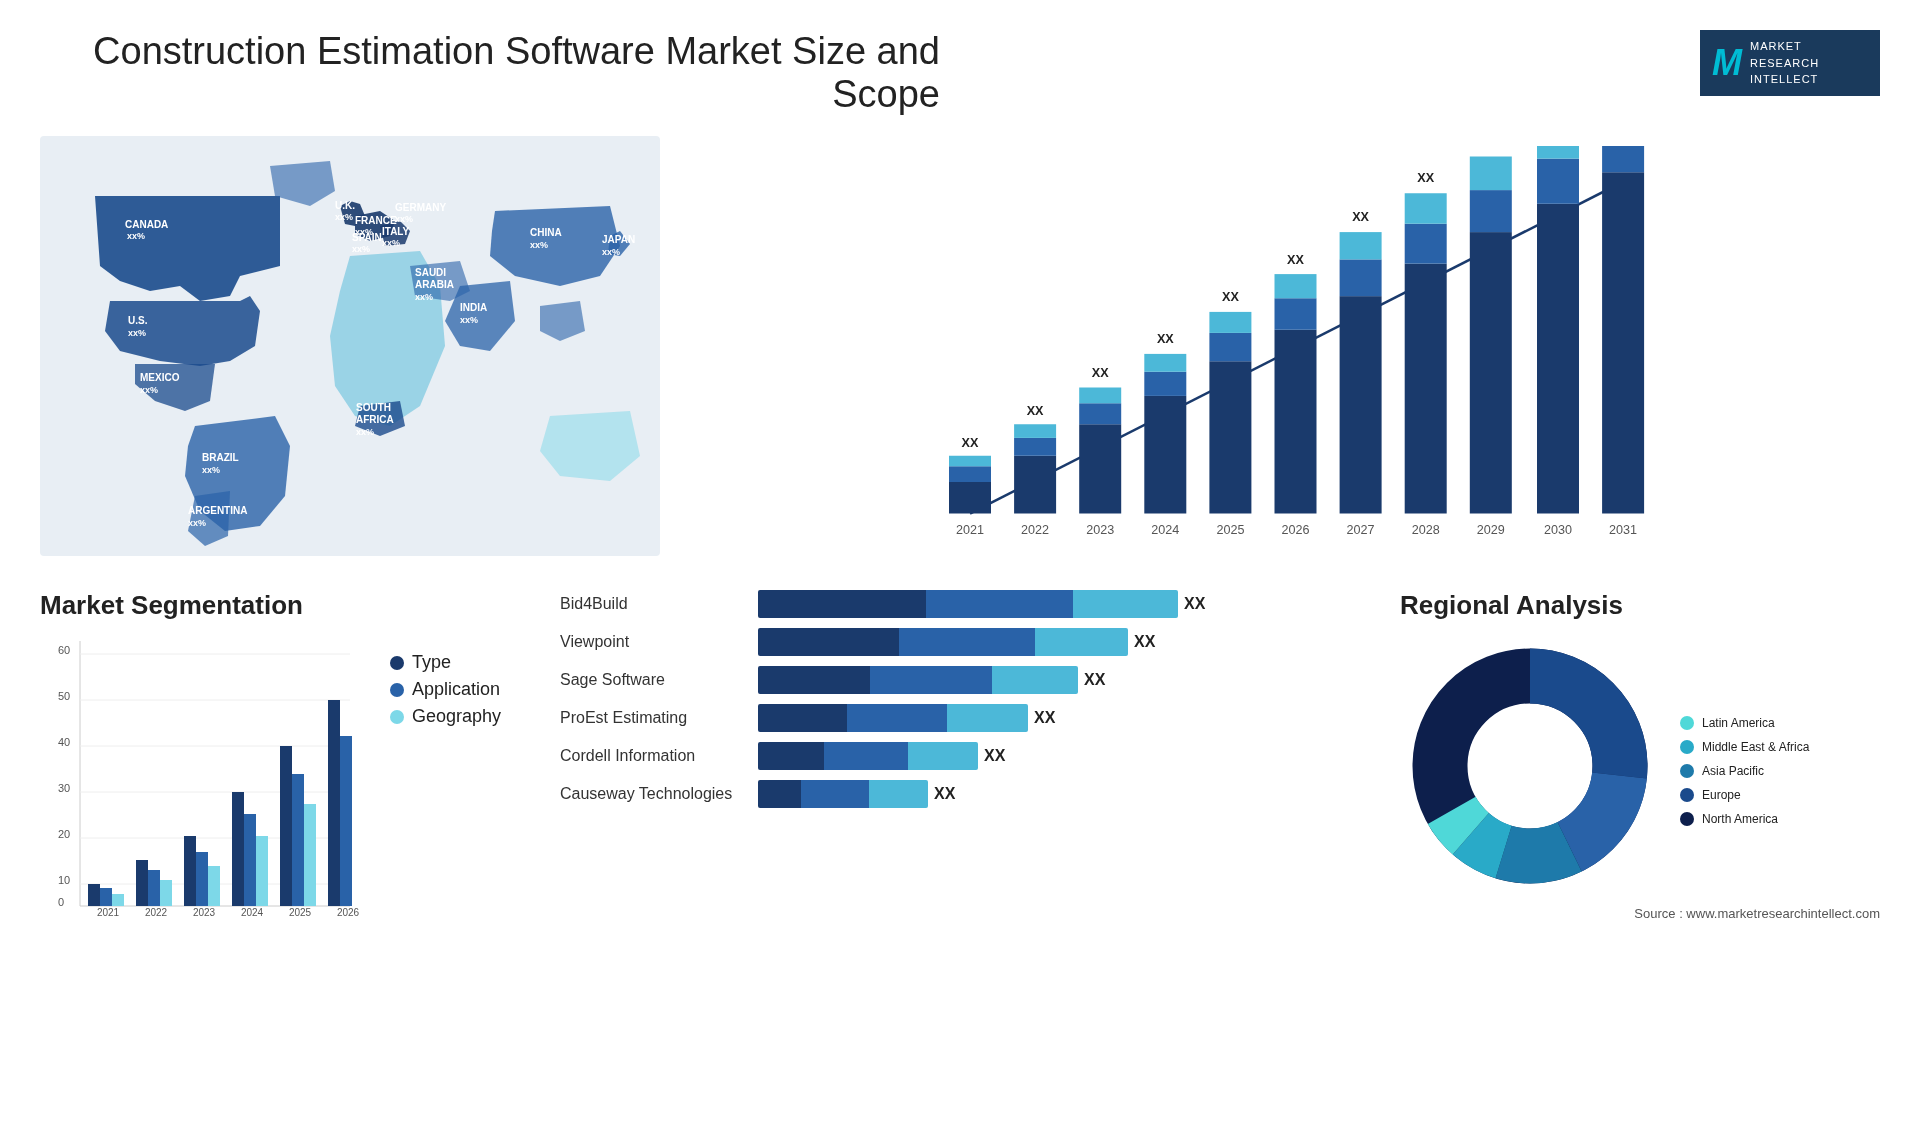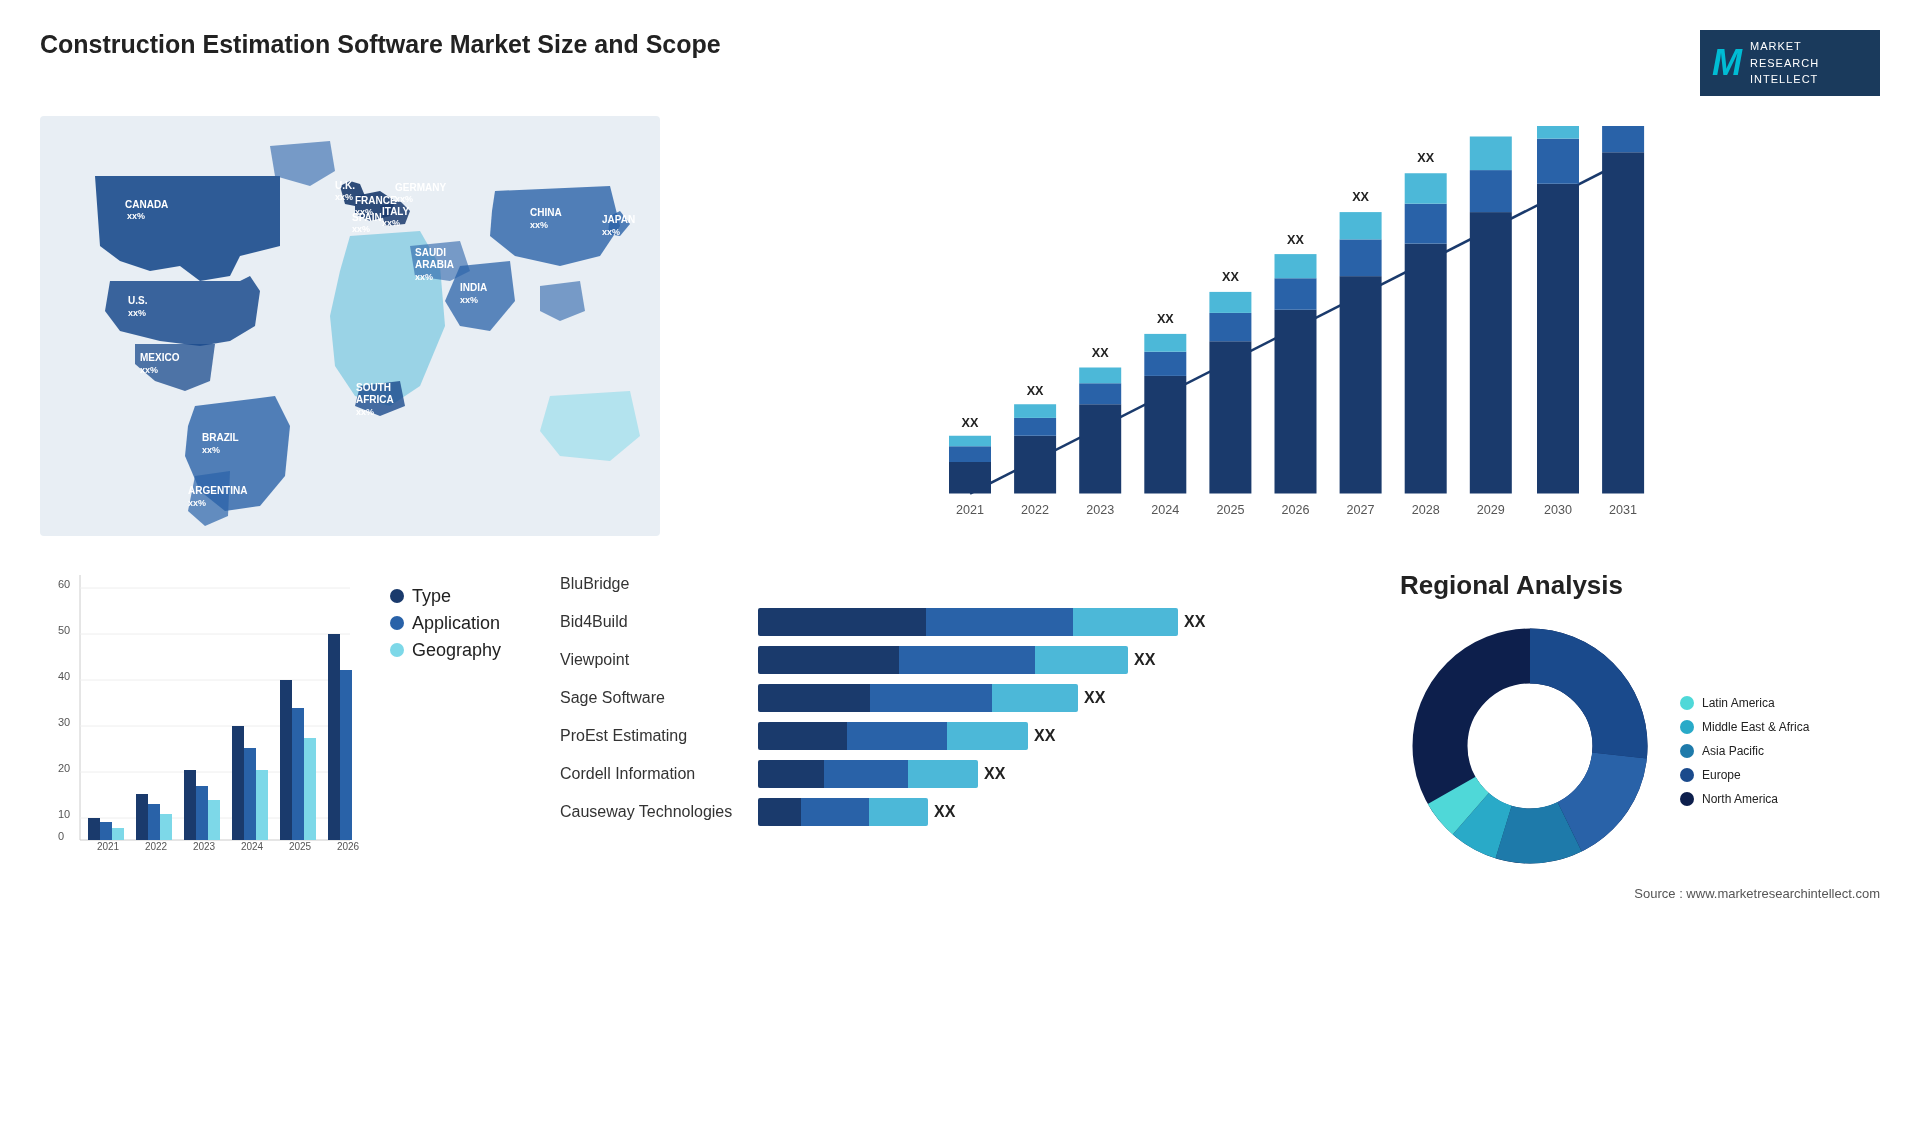--- a/index.html
+++ b/index.html
@@ -13,24 +13,25 @@
     }
 
     
     .header {
       display: flex;
       justify-content: space-between;
       align-items: flex-start;
       margin-bottom: 20px;
     }
     .main-title {
-      font-size: 25px;
-      font-weight: 700;
+      font-size: 38px;
+      font-weight: 400;
       color: #222;
       max-width: 900px;
+      text-align: right;
     }
     .logo-area {
       display: flex;
       flex-direction: column;
       align-items: center;
     }
 
     
     .content-grid {
       display: grid;
@@ -387,20 +388,21 @@
         <rect x="0" y="-88" width="40" height="28" fill="#7dd8e8"></rect>
         <text x="20" y="-96" text-anchor="middle" font-size="12" font-weight="bold" fill="#222">XX</text>
         <text x="20" y="370" text-anchor="middle" font-size="12" fill="#555">2031</text>
       </g>
     </svg>
   </div>
 
   <div class="bottom-grid">
 
     <div class="segmentation-section">
+      <h2>Market Segmentation</h2>
       <div style="display:flex; gap:20px; align-items:flex-start;">
         <svg width="320" height="280" viewBox="0 0 320 280" xmlns="http://www.w3.org/2000/svg">
 
           <text x="18" y="18" font-size="11" fill="#555">60</text>
           <text x="18" y="64" font-size="11" fill="#555">50</text>
           <text x="18" y="110" font-size="11" fill="#555">40</text>
           <text x="18" y="156" font-size="11" fill="#555">30</text>
           <text x="18" y="202" font-size="11" fill="#555">20</text>
           <text x="18" y="248" font-size="11" fill="#555">10</text>
           <text x="18" y="270" font-size="11" fill="#555">0</text>
@@ -459,26 +461,20 @@
           <div class="seg-legend-item">
             <span class="seg-dot" style="background:#7dd8e8;"></span>
             <span>Geography</span>
           </div>
         </div>
       </div>
     </div>
 
     <div class="key-players-section">
 
-      <div class="player-row">
-        <span class="player-name">BluBridge</span>
-        <div class="player-bar-wrapper">
-          <div class="player-bar" style="width:0px;">&nbsp;</div>
-        </div>
-      </div>
 
       <div class="player-row">
         <span class="player-name">Bid4Build</span>
         <div class="player-bar-wrapper">
           <div class="player-bar" style="width:420px;">
             <div class="bar-seg-1" style="width:40%;"></div>
             <div class="bar-seg-2" style="width:35%;"></div>
             <div class="bar-seg-3" style="width:25%;"></div>
           </div>
           <span class="player-val">XX</span>

